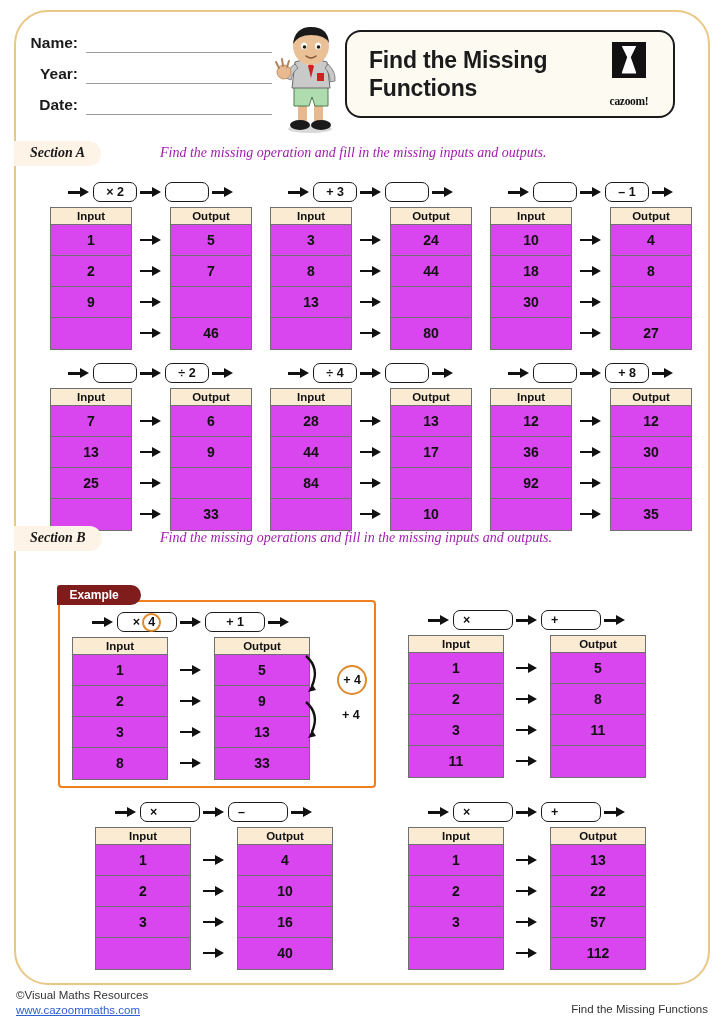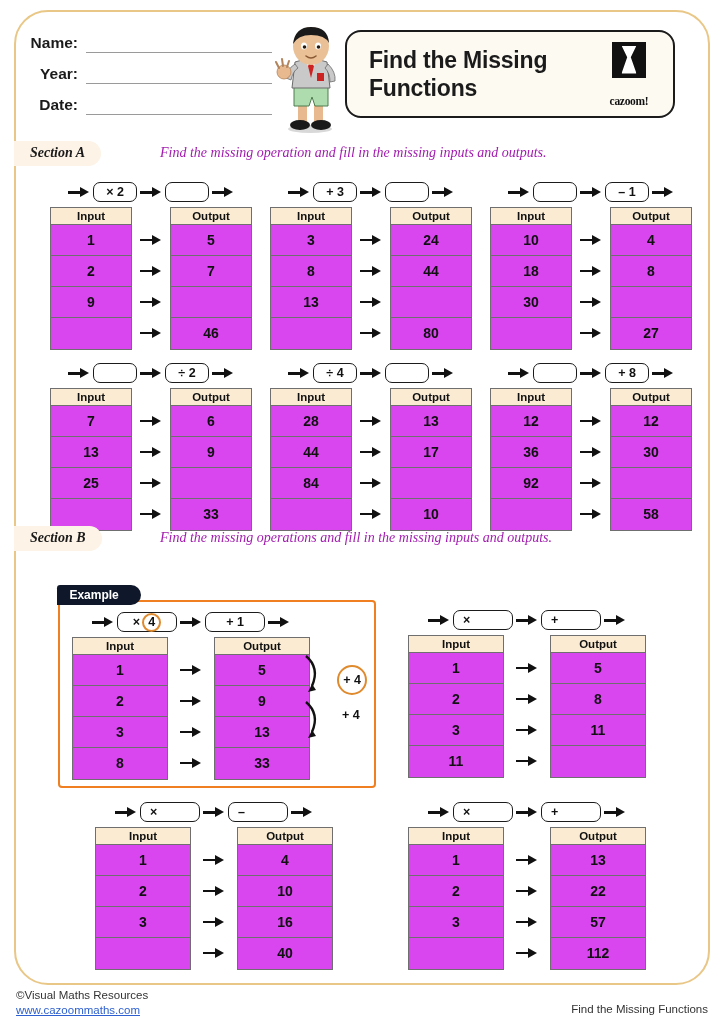--- a/index.html
+++ b/index.html
@@ -152,21 +152,21 @@
 
   
   .example-box {
     position: absolute;
     border: 2.6px solid #ef7f20;
     border-radius: 4px;
     background: #fff;
   }
   .example-tab {
     position: absolute; left: -2.6px; top: -17px;
-    background: #0f172a;
+    background: #7f1d1d;
     color: #fff; font-weight: bold; font-size: 12px;
     padding: 3px 22px 3px 12px;
     border-radius: 5px 16px 16px 0;
     z-index: 3;
   }
   .ann { position: absolute; }
   .ann-label {
     position: absolute; font-size: 12.5px; font-weight: bold; color: #111;
   }
   .ann-label.circle {
@@ -480,21 +480,21 @@
         </div>
       <div class="mid-arrow">
           <span class="arrow"></span>
         </div>
     </div>
     <div class="col">
       <div class="col-head">Output</div>
       <div class="cell">12</div>
       <div class="cell">30</div>
       <div class="cell"></div>
-      <div class="cell">58</div>
+      <div class="cell">35</div>
     </div>
   </div>
 </div>
 
 <div class="section-band" style="top:526px;">
   <div class="section-pill">Section B</div>
   <div class="section-desc">Find the missing operations and fill in the missing inputs and outputs.</div>
 </div>
 
 <div class="example-box" style="left:58px; top:600px; width:318px; height:188px;">

